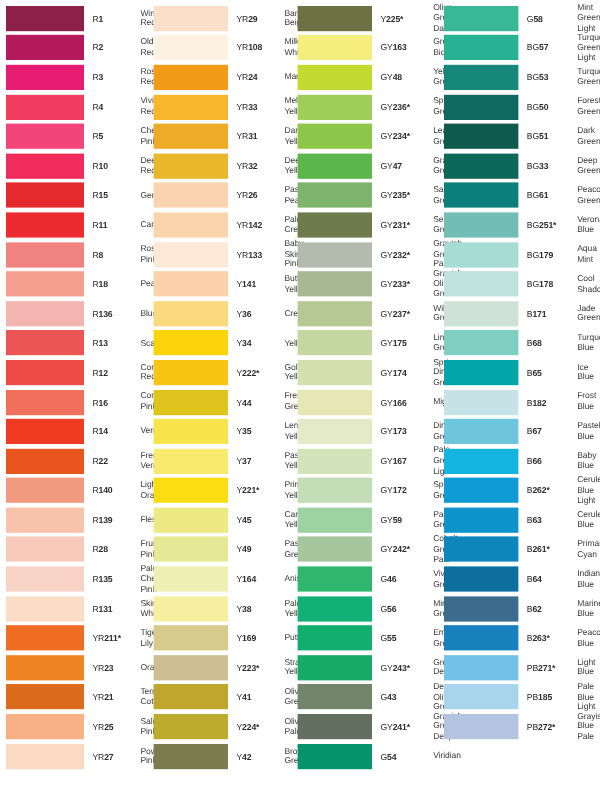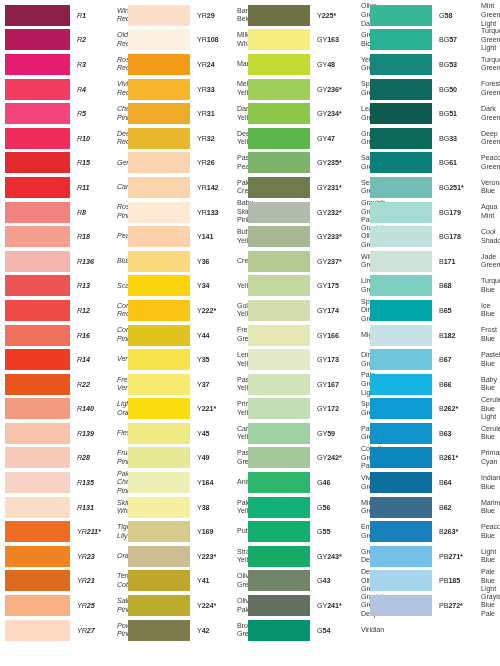--- a/index.html
+++ b/index.html
@@ -19,21 +19,21 @@
     width: 500px;
     height: 666px;
     padding-top: 3px;
     box-sizing: border-box;
   }
   .col {
     display: flex;
     flex-direction: column;
     flex: 0 0 auto;
   }
-  .col-0 { width: 128px; font-style: italic; }
+  .col-0 { width: 128px; }
   .col-1 { width: 120px; }
   .col-2 { width: 122px; }
   .col-3 { width: 130px; }
 
   .row {
     display: flex;
     flex-direction: row;
     align-items: center;
     height: 24.6px;
     box-sizing: border-box;

